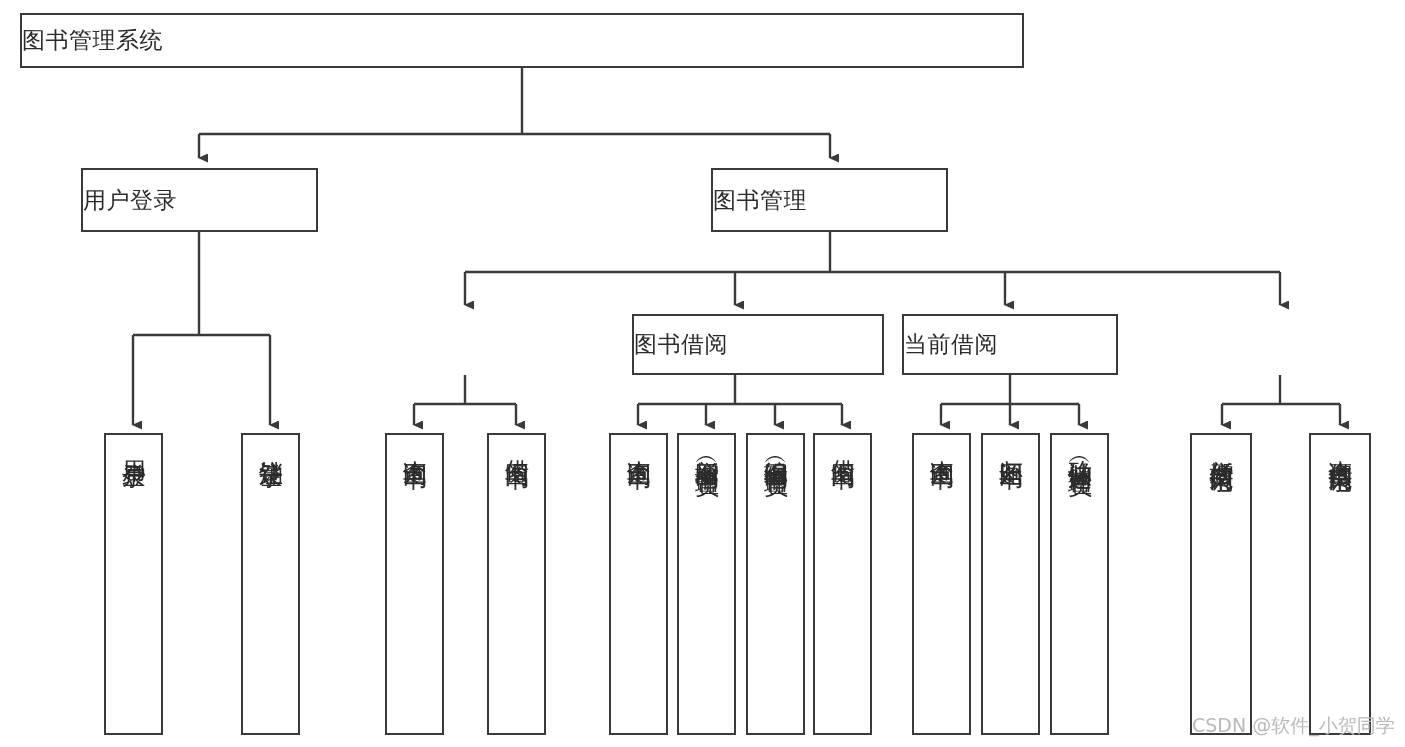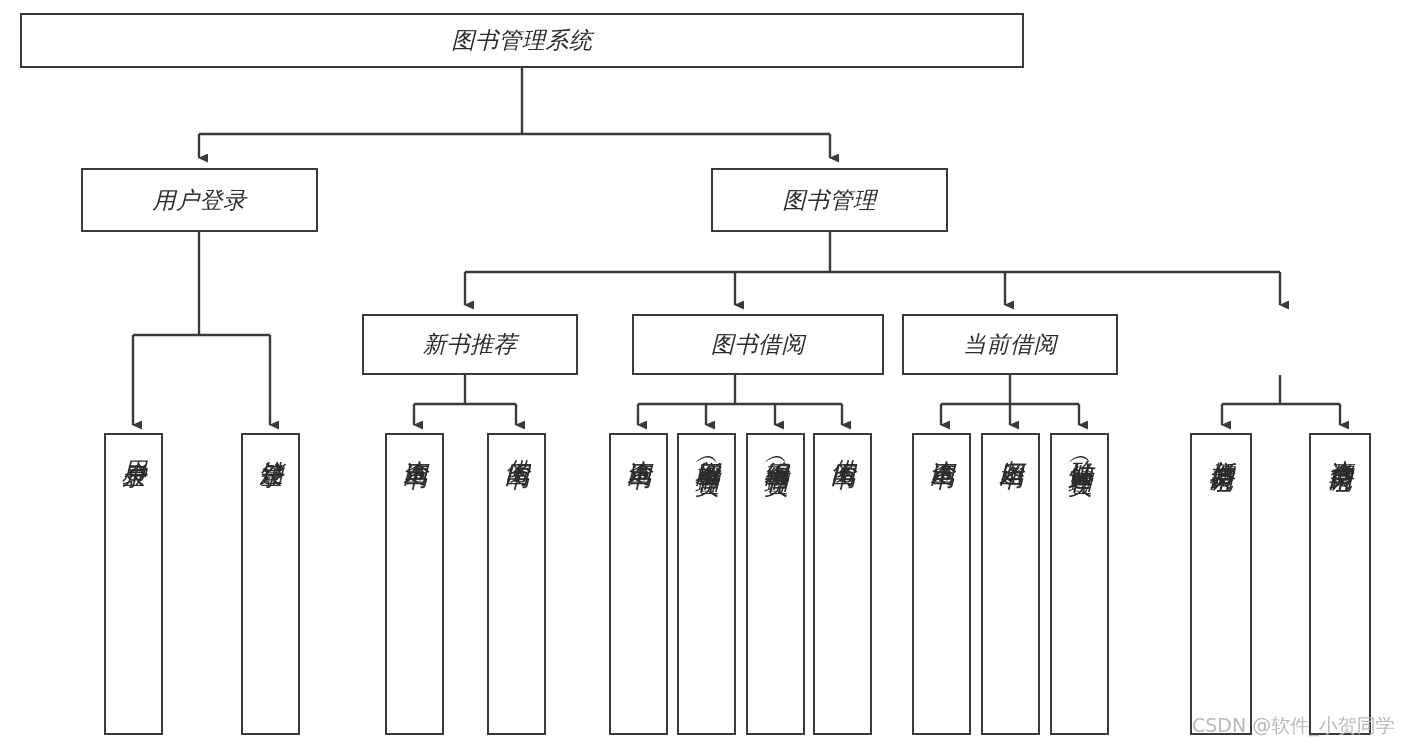--- a/index.html
+++ b/index.html
@@ -28,23 +28,21 @@
     height: 747px;
     display: block;
   }
   .node-box {
     position: absolute;
     box-sizing: border-box;
     background: #ffffff;
     border: 2px solid #3a3a3a;
     display: flex;
     align-items: center;
-    justify-content: center;
     overflow: hidden;
-    font-style: italic;
   }
   .node-label {
     font-family: "DejaVu Sans", "Liberation Sans", sans-serif;
     color: #2b2b2b;
     text-align: center;
     line-height: 1.05;
     white-space: pre;
   }
   .node-h .node-label {
     font-size: 23px;
@@ -138,23 +136,20 @@
   </div>
 
   <div class="node-box node-h" style="left:81px; top:168px; width:237px; height:64px;">
     <span class="node-label">用户登录</span>
   </div>
 
   <div class="node-box node-h" style="left:711px; top:168px; width:237px; height:64px;">
     <span class="node-label">图书管理</span>
   </div>
 
-  <div class="node-box node-h" style="left:362px; top:314px; width:216px; height:61px;">
-    <span class="node-label">新书推荐</span>
-  </div>
 
   <div class="node-box node-h" style="left:632px; top:314px; width:252px; height:61px;">
     <span class="node-label">图书借阅</span>
   </div>
 
   <div class="node-box node-h" style="left:902px; top:314px; width:216px; height:61px;">
     <span class="node-label">当前借阅</span>
   </div>
 
 

